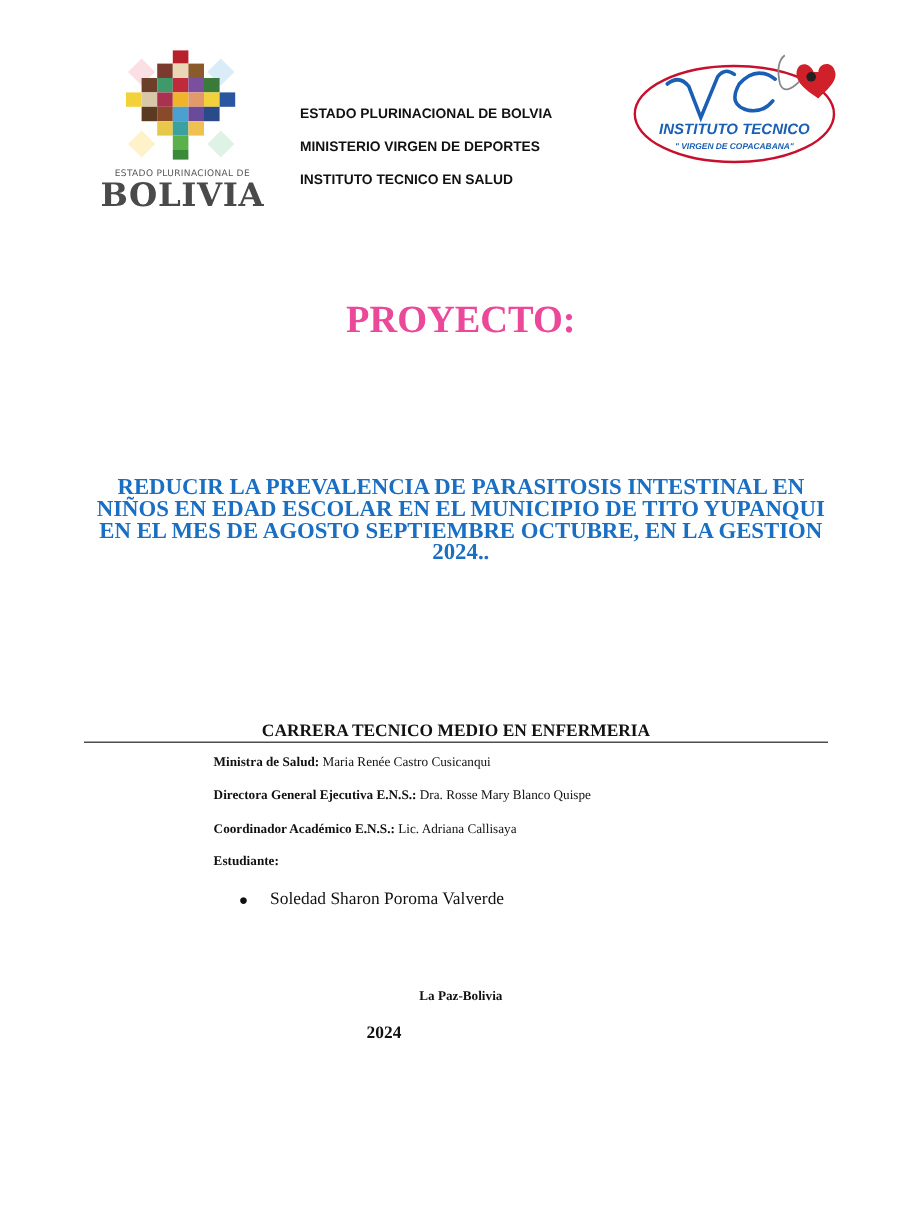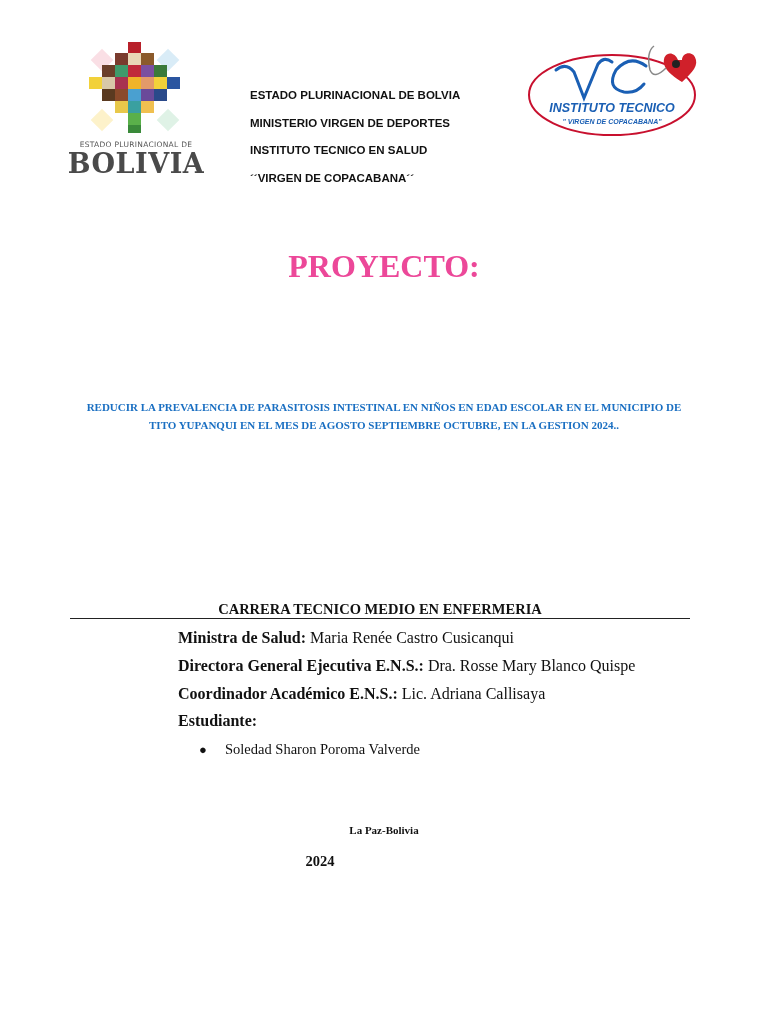--- a/index.html
+++ b/index.html
@@ -1,39 +1,39 @@
 <!DOCTYPE html>
 <html><head>
 <meta charset="utf-8">
 <style>
   html, body { margin: 0; padding: 0; background: #ffffff; }
   body { width: 768px; height: 1024px; position: relative; overflow: hidden; font-family: "Liberation Serif", serif; color: #111; }
   .abs { position: absolute; }
 
   
-  #bolivia-logo { left: 66px; top: 40px; width: 140px; height: 140px; }
+  #bolivia-logo { left: 82px; top: 40px; width: 140px; height: 140px; }
   #bolivia-mosaic { position: absolute; left: 16px; top: 0; width: 106px; height: 100px; }
   #bolivia-caption { position: absolute; left: 0; top: 100px; width: 140px; text-align: center; font-family: "DejaVu Sans", sans-serif; font-size: 7.5px; color: #555; letter-spacing: 0.3px; }
   #bolivia-word { position: absolute; left: 0; top: 108px; width: 140px; text-align: center; font-family: "DejaVu Serif", serif; font-weight: bold; font-size: 27px; color: #4a4a4a; letter-spacing: 0.5px; }
 
   
   #header-lines { left: 250px; top: 86px; width: 268px; text-align: left; font-family: "Liberation Sans", sans-serif; font-weight: bold; font-size: 11.5px; color: #111; }
   #header-lines div { height: 27.5px; line-height: 18px; }
 
   
   #institute-logo { left: 526px; top: 40px; width: 180px; height: 100px; }
 
   #project-title { left: 0; top: 248px; width: 768px; text-align: center; font-family: "Liberation Serif", serif; font-weight: bold; font-size: 32px; color: #ec4899; }
 
-  #project-desc { left: 80px; top: 398px; width: 608px; text-align: center; font-family: "Liberation Serif", serif; font-weight: bold; font-size: 11px; line-height: 18px; color: #1a6fc2; }
+  #project-desc { left: 80px; top: 398px; width: 608px; text-align: center; font-family: "Liberation Serif", serif; font-weight: bold; font-size: 19px; line-height: 18px; color: #1a6fc2; }
 
   #career-title { left: 70px; top: 601px; width: 620px; text-align: center; font-weight: bold; font-size: 14.5px; color: #111; }
   #career-rule { left: 70px; top: 618px; width: 620px; height: 1px; background: #222; }
 
-  .info-row { left: 178px; font-size: 16px; color: #111; white-space: nowrap; }
+  .info-row { left: 178px; font-size: 11px; color: #111; white-space: nowrap; }
   .info-row b { font-weight: bold; }
 
   #student-bullet { left: 199px; top: 742px; font-size: 13px; }
   #student-name { left: 225px; top: 741px; font-size: 14.5px; color: #111; }
 
   #place { left: 0; top: 824px; width: 768px; text-align: center; font-weight: bold; font-size: 11px; }
   #year { left: 0; top: 853px; width: 640px; text-align: center; font-weight: bold; font-size: 14.5px; }
 </style>
 </head>
 <body>
@@ -74,21 +74,20 @@
     <rect x="46" y="85" width="13" height="8" fill="#3a8a3a"></rect>
   </svg>
   <div id="bolivia-caption">ESTADO PLURINACIONAL DE</div>
   <div id="bolivia-word">BOLIVIA</div>
 </div>
 
 <div id="header-lines" class="abs">
   <div>ESTADO PLURINACIONAL DE BOLVIA</div>
   <div>MINISTERIO VIRGEN DE DEPORTES</div>
   <div>INSTITUTO TECNICO EN SALUD</div>
-  <div>´´VIRGEN DE COPACABANA´´</div>
 </div>
 
 <div id="institute-logo" class="abs">
   <svg width="180" height="100" viewBox="0 0 180 100">
     <ellipse cx="86" cy="55" rx="83" ry="40" fill="none" stroke="#c8102e" stroke-width="2"></ellipse>
 
     <path d="M30 30 Q40 22 48 32 L58 58 L72 24 Q78 16 86 22" fill="none" stroke="#1a5fb4" stroke-width="3" stroke-linecap="round"></path>
     <path d="M120 26 Q104 14 90 30 Q80 48 98 52 Q110 54 118 44" fill="none" stroke="#1a5fb4" stroke-width="3" stroke-linecap="round"></path>
 
     <path d="M152 20 C148 10 136 12 138 24 C140 32 150 38 156 42 C162 36 172 28 170 20 C168 10 156 12 156 20 Z" fill="#d0202a"></path>

